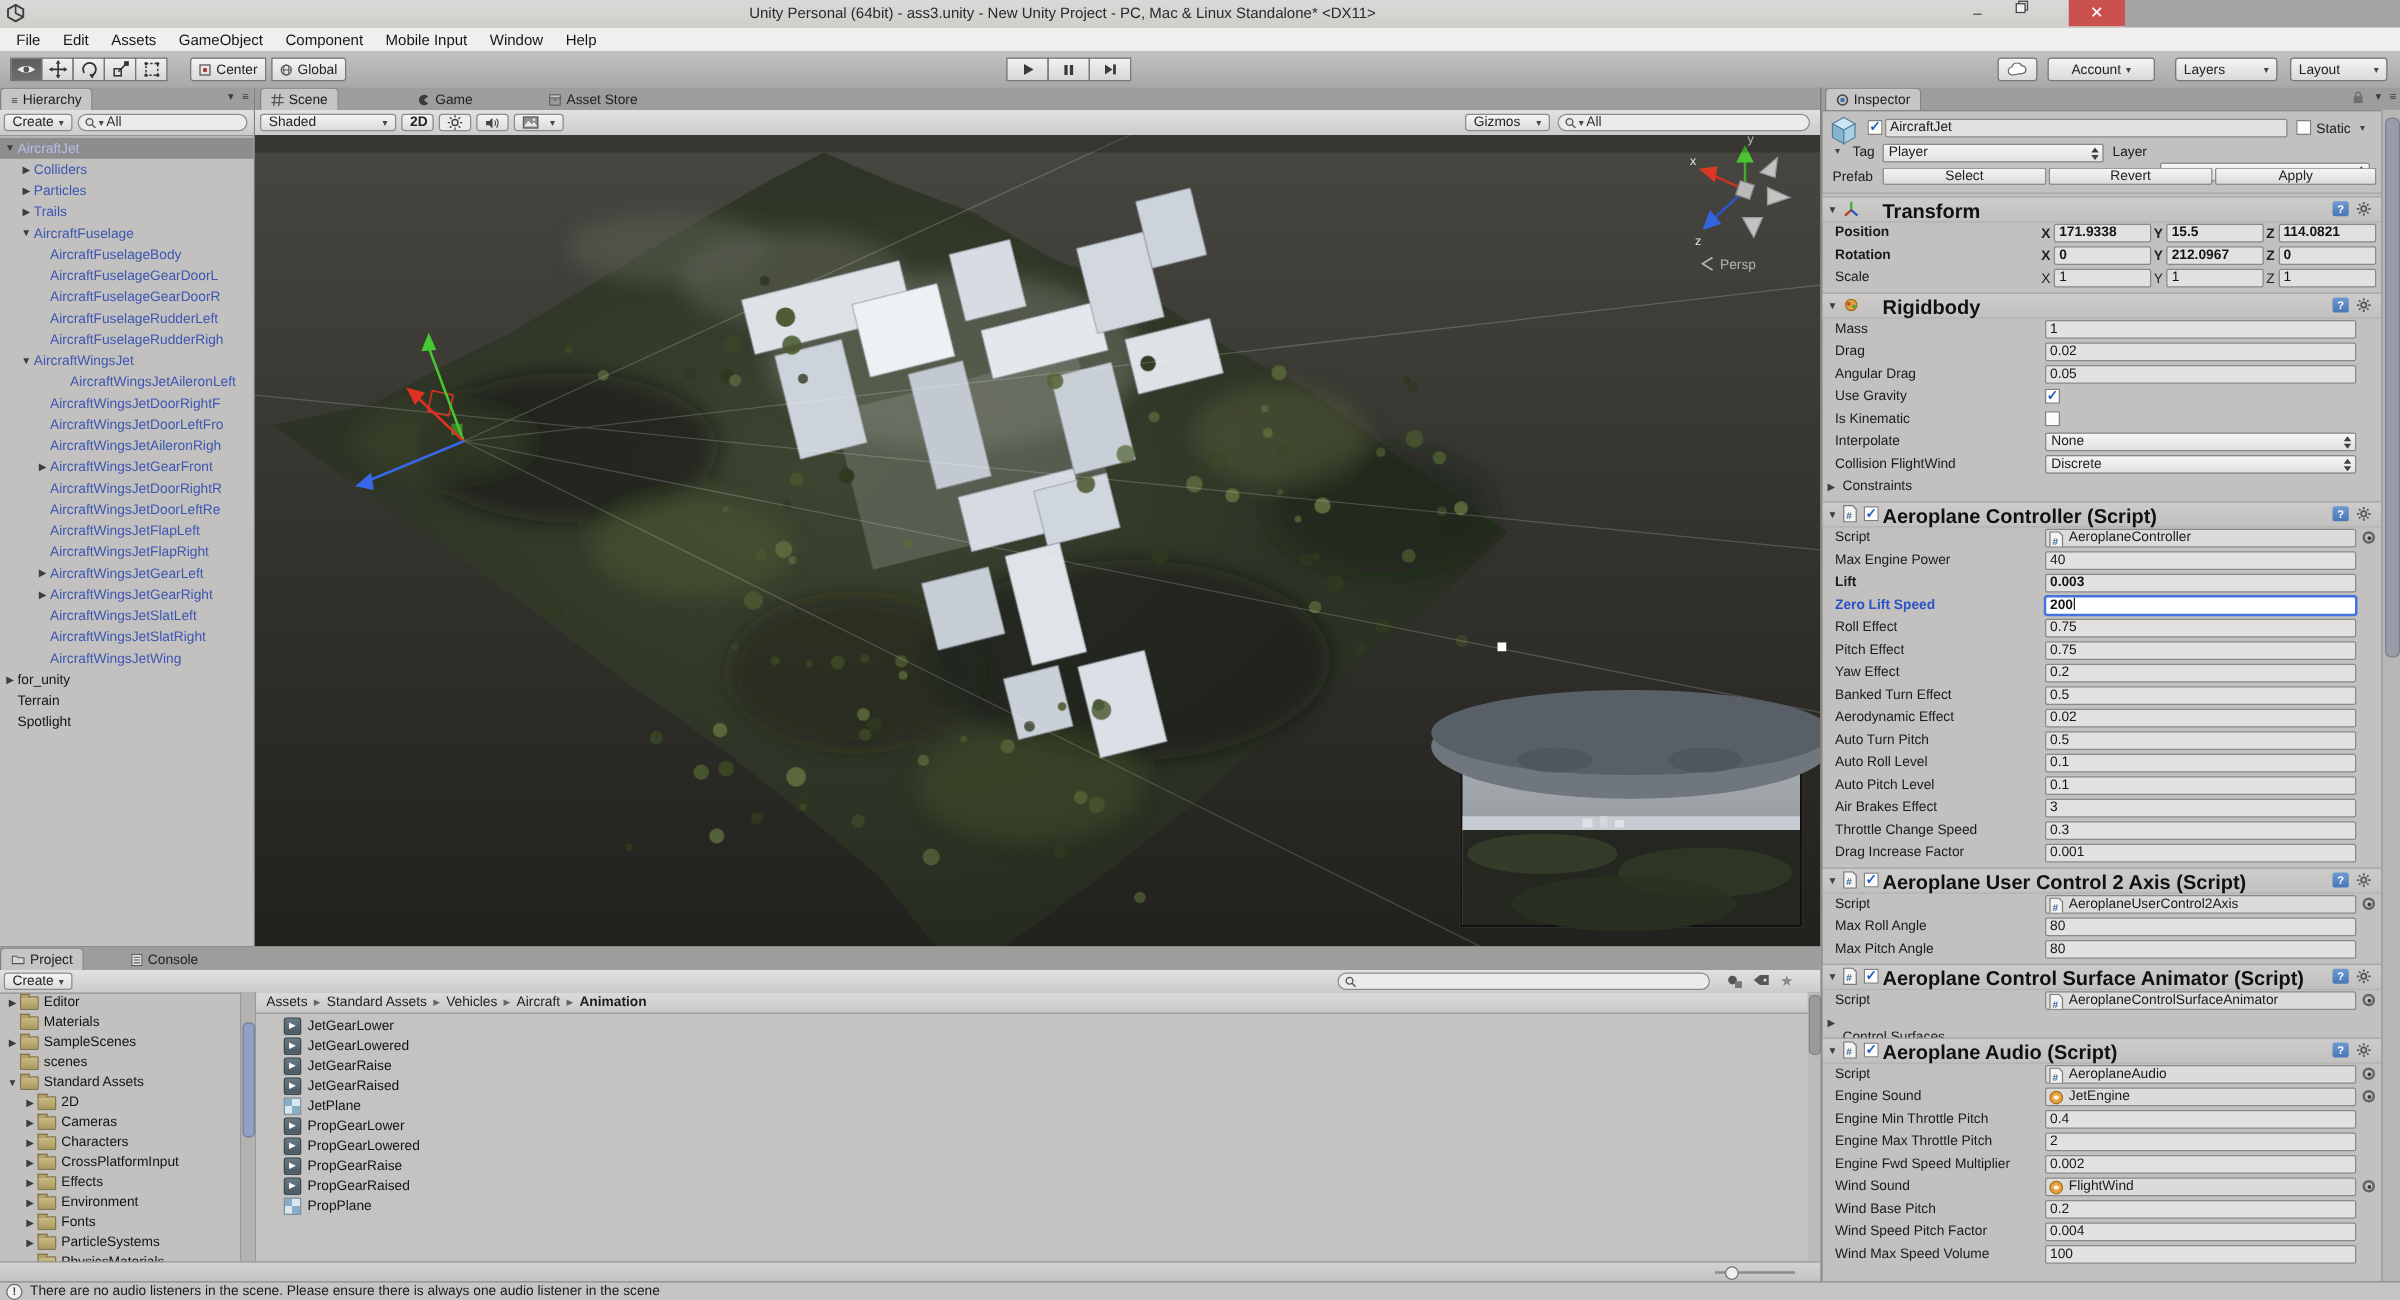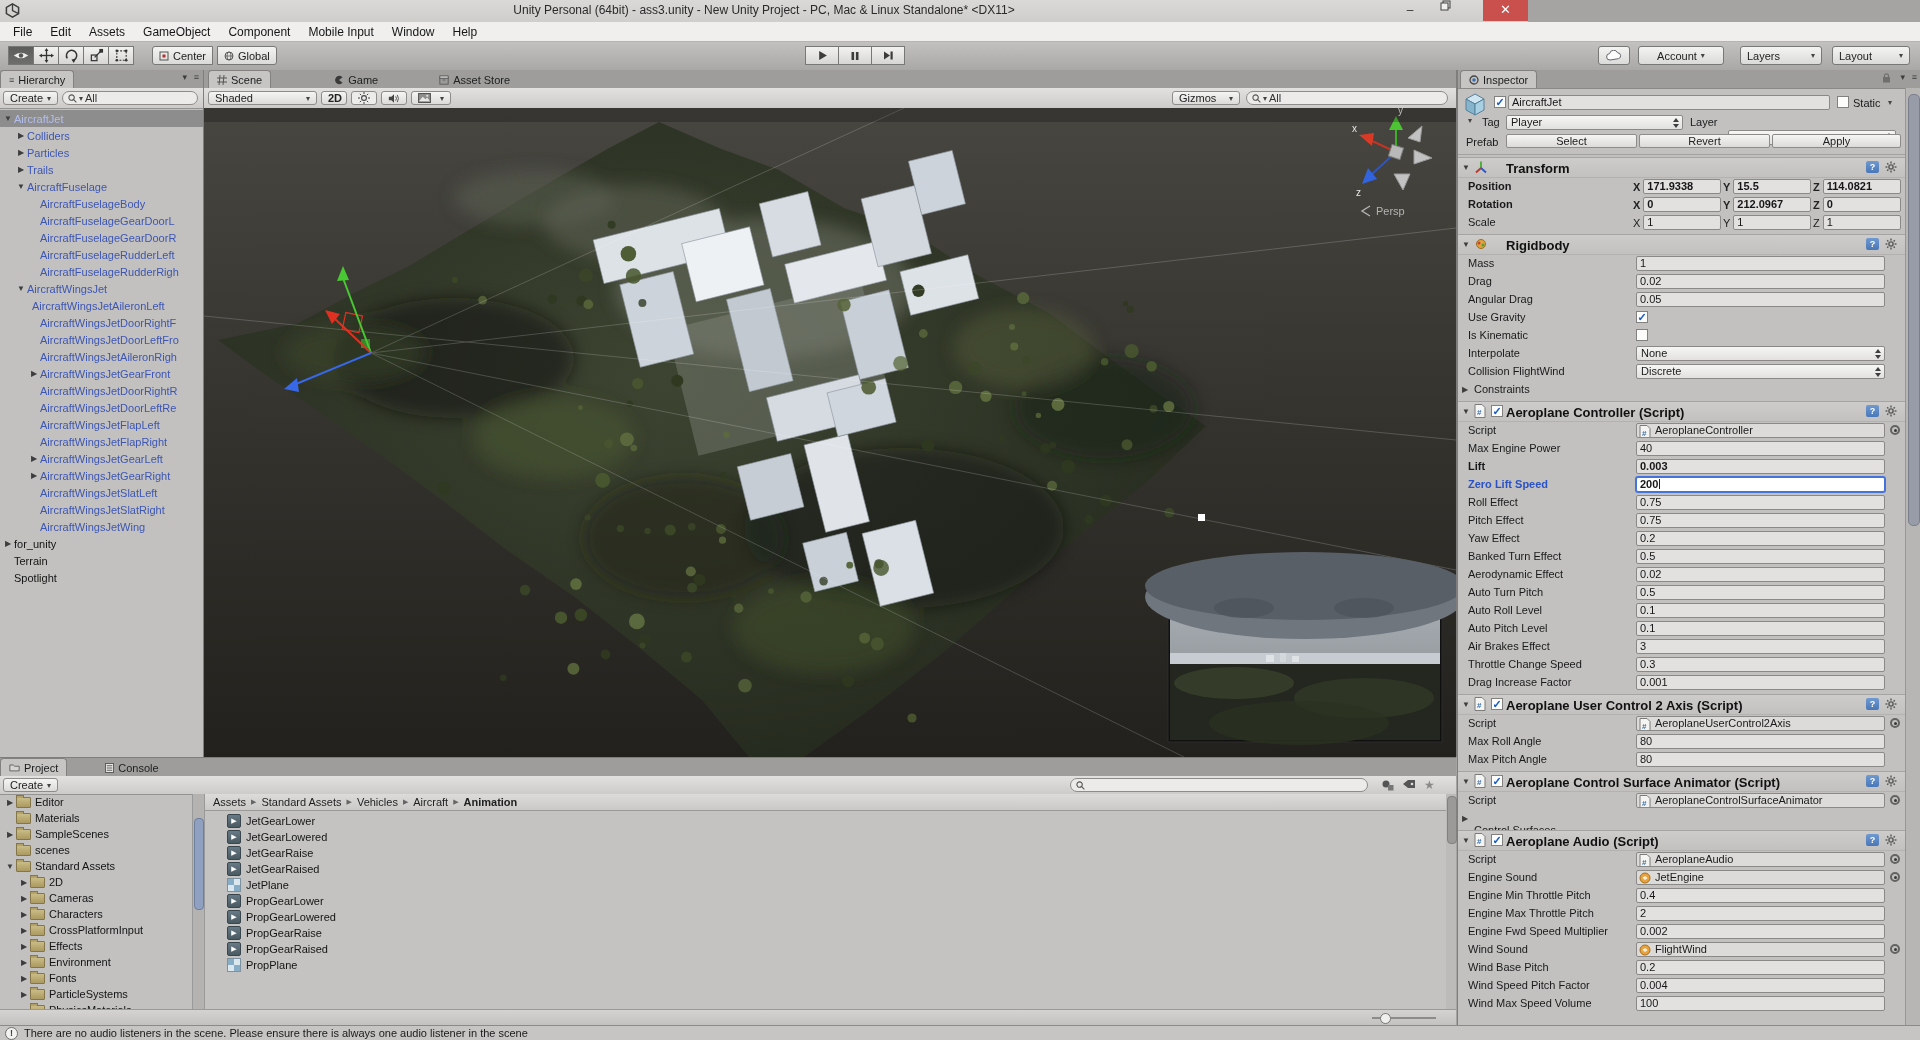--- a/index.html
+++ b/index.html
@@ -3,21 +3,21 @@
 <meta charset="utf-8">
 <style>
   html,body{margin:0;padding:0;}
   body{width:1920px;height:1040px;position:relative;overflow:hidden;
        background:#a5a4a2;font-family:"Liberation Sans",sans-serif;font-size:11px;color:#1a1a1a;
        -webkit-font-smoothing:antialiased;}
   .abs{position:absolute;}
   svg{display:block;}
 
   
-  .titlebar{position:absolute;left:0;top:0;width:1528px;height:22px;
+  .titlebar{position:absolute;left:0;top:0;width:1700px;height:22px;
     background:linear-gradient(#dad9d7,#cfcecb);border-bottom:1px solid #9a9a98;}
   .titletext{position:absolute;left:0;right:0;top:3px;text-align:center;font-size:12px;color:#2a2a2a;}
   .winbtn{position:absolute;top:0;height:21px;width:28px;text-align:center;line-height:20px;color:#333;font-size:12px;}
   .winclose{position:absolute;top:0;right:0;height:21px;width:45px;background:#c9504c;color:#fff;
     text-align:center;line-height:20px;font-size:13px;}
   .ulogo{position:absolute;left:5px;top:3px;}
 
   
   .menubar{position:absolute;left:0;top:22px;width:1920px;height:20px;background:#f0efee;
     border-bottom:1px solid #b5b4b2;display:flex;align-items:center;padding-left:4px;box-sizing:border-box;}
@@ -95,21 +95,21 @@
   .objfield{position:relative;border:1px solid #8a8988;border-radius:2px;height:13px;line-height:13px;
     background:#dcdbda;padding:0 4px 0 18px;font-size:11px;overflow:hidden;white-space:nowrap;}
   .objico{position:absolute;left:2px;top:1px;}
   .picker{position:absolute;width:10px;height:10px;border:2px solid #636362;border-radius:50%;box-sizing:border-box;}
   .picker::after{content:"";position:absolute;left:1.5px;top:1.5px;width:3px;height:3px;border-radius:50%;background:#3a3a3a;}
   .chk{width:12px;height:12px;background:#fcfcfb;border:1px solid #828180;box-sizing:border-box;
     font-size:11px;line-height:10px;text-align:center;color:#1b5dc8;font-weight:bold;}
   .comphead{position:relative;height:19px;background:linear-gradient(#cdccca,#c2c1c0);
     border-top:1px solid #a5a4a2;border-bottom:1px solid #b3b2b0;margin-top:2px;}
   .comphead .foldarrow{position:absolute;left:4px;top:5px;font-size:8px;color:#3d3d3d;}
-  .comphead .ctitle{position:absolute;left:48px;top:3px;font-weight:bold;font-size:13px;color:#111;}
+  .comphead .ctitle{position:absolute;left:48px;top:3px;font-weight:bold;font-size:16px;color:#111;}
   .comphead .cicon{position:absolute;left:16px;top:2px;}
   .comphead .cchk{position:absolute;left:33px;top:3px;}
   .hbook{position:absolute;top:3px;width:13px;height:12px;border-radius:2px;
     background:linear-gradient(#6f9ad1,#4977b7);color:#fff;font-size:9px;font-weight:bold;
     text-align:center;line-height:12px;}
   .crow{position:relative;height:18px;}
   .rlabel{position:absolute;left:10px;top:2px;width:166px;overflow:hidden;white-space:nowrap;font-size:11px;color:#1a1a1a;}
   .rlabel.b{font-weight:bold;}
   .rlabel.blue{font-weight:bold;color:#2a52c4;}
   .rfold{position:absolute;left:4px;top:4px;font-size:8px;color:#3d3d3d;}
@@ -314,21 +314,21 @@
         <span class="tlabel prefab">AircraftFuselageRudderLeft</span>
       </div>
       <div class="trow" style="padding-left: 28px;">
         <span class="arrow"></span>
         <span class="tlabel prefab">AircraftFuselageRudderRigh</span>
       </div>
       <div class="trow" style="padding-left: 15px;">
         <span class="arrow">▼</span>
         <span class="tlabel prefab">AircraftWingsJet</span>
       </div>
-      <div class="trow" style="padding-left: 20px; align-items: center;">
+      <div class="trow" style="padding-left: 44px; align-items: center;">
         <span class="arrow"></span>
         <span class="tlabel prefab">AircraftWingsJetAileronLeft</span>
       </div>
       <div class="trow" style="padding-left: 28px;">
         <span class="arrow"></span>
         <span class="tlabel prefab">AircraftWingsJetDoorRightF</span>
       </div>
       <div class="trow" style="padding-left: 28px;">
         <span class="arrow"></span>
         <span class="tlabel prefab">AircraftWingsJetDoorLeftFro</span>

